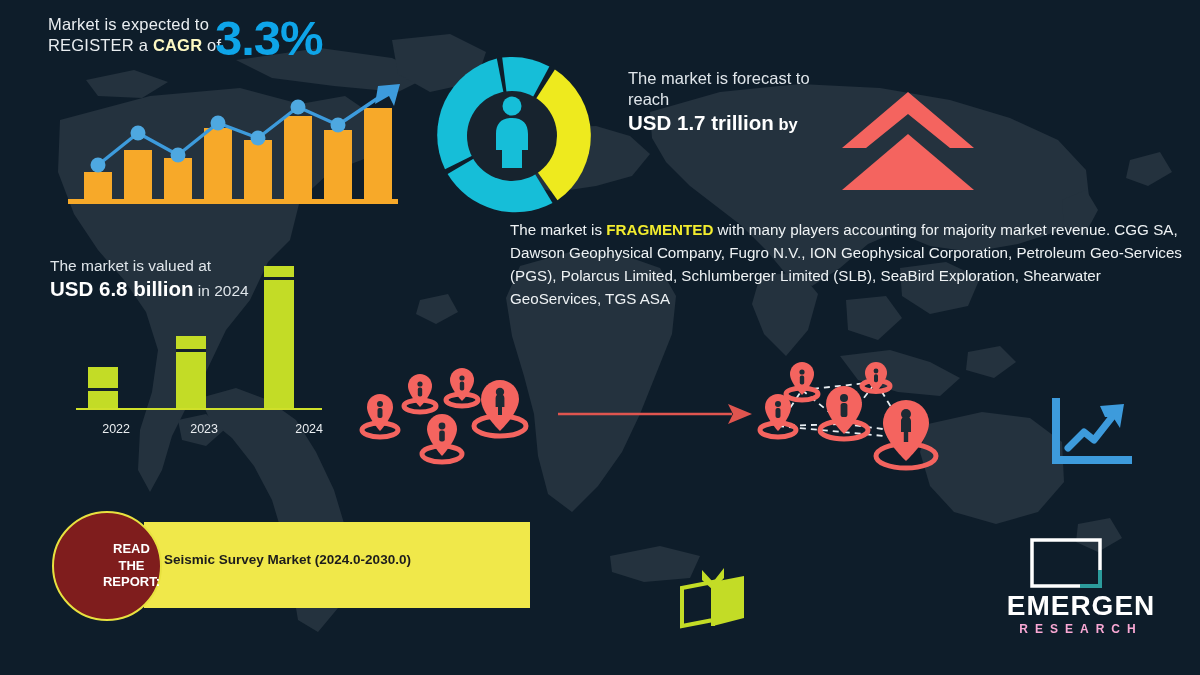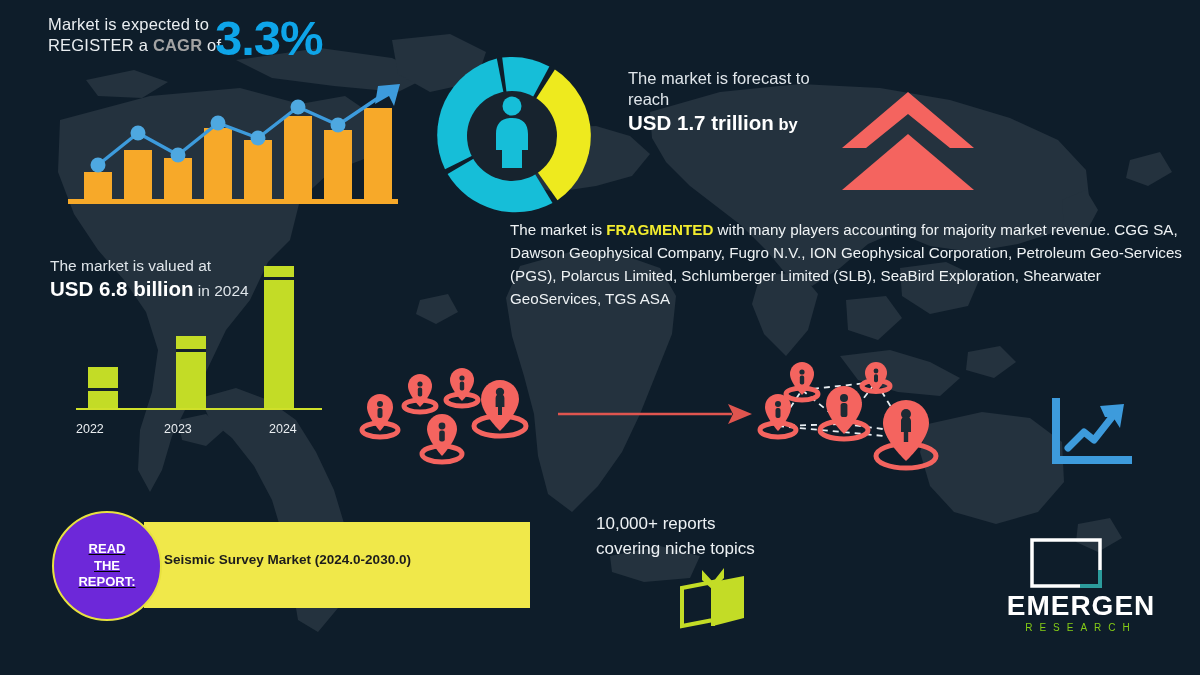--- a/index.html
+++ b/index.html
@@ -9,21 +9,21 @@
     width:1200px;height:675px;
     background:#0e1d2a;
     overflow:hidden;
     font-family:"Liberation Sans", sans-serif;
   }
   .worldmap{position:absolute;inset:0;width:1200px;height:675px;}
   .worldmap path{fill:#24323e;}
 
   
   .txt{position:absolute;color:#e9edf0;line-height:1.26;margin-left:8px;}
-  .bold{font-weight:700;color:#a3a3a3;text-align:right;}
+  .bold{font-weight:700;color:#fef9c3;text-align:right;}
 
   
   #cagr-block{left:40px;top:14px;width:230px;font-size:16.5px;letter-spacing:.2px;}
   #cagr-value{
     position:absolute;left:215px;top:10px;
     font-size:49px;font-weight:700;color:#0ea5e9;letter-spacing:-1px;
   }
 
   
   #growth-chart{position:absolute;left:62px;top:80px;width:340px;height:136px;}
@@ -54,62 +54,62 @@
   #valued-block .big{font-size:20.5px;font-weight:700;color:#ffffff;}
   #valued-block .sm{font-size:15.5px;color:#dfe5ea;font-weight:400;}
 
   
   #year-chart{position:absolute;left:62px;top:268px;width:268px;height:180px;}
   #year-chart .axis{position:absolute;left:14px;bottom:38px;width:246px;height:2px;background:#cfe02a;}
   #year-chart .bar{position:absolute;background:#c3dc26;}
   #year-chart .divider{position:absolute;height:3px;background:#13202c;}
   #year-chart .tick{
     position:absolute;bottom:12px;font-size:12.5px;color:#e9edf0;
-    text-align:left;font-weight:400;
+    text-align:right;font-weight:400;
   }
 
   
   #pins-left{position:absolute;left:352px;top:366px;width:186px;height:104px;}
   #pins-right{position:absolute;left:748px;top:360px;width:216px;height:124px;}
   #pin-arrow{position:absolute;left:556px;top:396px;width:200px;height:36px;}
 
   
   #report-bar{
     position:absolute;left:144px;top:522px;width:386px;height:86px;
     background:#f0e84a;
   }
   #report-bar-label{
     position:absolute;left:20px;top:30px;right:10px;
     font-size:13.5px;color:#1c1c1c;font-weight:700;
     font-family:"Liberation Sans", sans-serif;
   }
   #report-circle{
     position:absolute;left:52px;top:511px;width:110px;height:110px;
-    border-radius:50%;background:#6d28d9;border:2.5px solid #e8e23f;
-    display:flex;align-items:center;justify-content:center;text-decoration:underline;
+    border-radius:50%;background:#7f1d1d;border:2.5px solid #e8e23f;
+    display:flex;align-items:center;justify-content:flex-end;
   }
   #report-circle-label{
     font-size:13px;font-weight:700;color:#ffffff;text-align:center;line-height:1.3;
   }
 
   
   #reports-block{left:588px;top:512px;width:250px;font-size:17px;color:#edf1f4;line-height:1.45;}
   #book-icon{position:absolute;left:676px;top:568px;width:74px;height:62px;}
 
   
   #growth-badge{position:absolute;left:1050px;top:398px;width:84px;height:68px;}
   #logo{position:absolute;left:986px;top:536px;width:190px;height:104px;}
   #logo-mark{position:absolute;left:42px;top:0px;width:76px;height:54px;}
   #logo-emergen{
     position:absolute;left:0;top:54px;width:190px;text-align:center;
     font-size:28px;font-weight:700;color:#ffffff;letter-spacing:1px;
   }
   #logo-research{
     position:absolute;left:0;top:86px;width:190px;text-align:center;
-    font-size:10px;font-weight:400;color:#84cc16;letter-spacing:7px;
+    font-size:12px;font-weight:700;color:#f9a8d4;letter-spacing:7px;
   }
 </style>
 </head>
 <body>
 
 <div class="stage">
 
   <svg class="worldmap" viewBox="0 0 1200 675">
     <g>
 
@@ -323,24 +323,20 @@
     <div id="report-bar-label">Seismic Survey Market (2024.0-2030.0)</div>
   </div>
   <div id="report-circle">
     <div id="report-circle-label">
       <div>READ</div>
       <div>THE</div>
       <div>REPORT:</div>
     </div>
   </div>
 
-  <div class="txt" id="reports-block">
-    <div>10,000+ reports</div>
-    <div>covering niche topics</div>
-  </div>
   <svg id="book-icon" viewBox="0 0 74 62">
     <path d="M37 14 L6 20 L6 58 L37 52 Z" fill="none" stroke="#c3dc26" stroke-width="4"></path>
     <path d="M37 14 L68 8 L68 50 L37 58 Z" fill="#c3dc26"></path>
     <path d="M37 14 L37 58" stroke="#c3dc26" stroke-width="4"></path>
     <path d="M26 2 L37 14 L48 0 L48 10 L37 22 L26 12 Z" fill="#c3dc26"></path>
   </svg>
 
   <svg id="growth-badge" viewBox="0 0 84 68">
     <path d="M6 2 L6 62 L78 62" fill="none" stroke="#3d9bdc" stroke-width="8" stroke-linecap="square"></path>
     <polyline points="18,50 34,34 44,42 66,14" fill="none" stroke="#3d9bdc" stroke-width="7" stroke-linejoin="round" stroke-linecap="round"></polyline>

